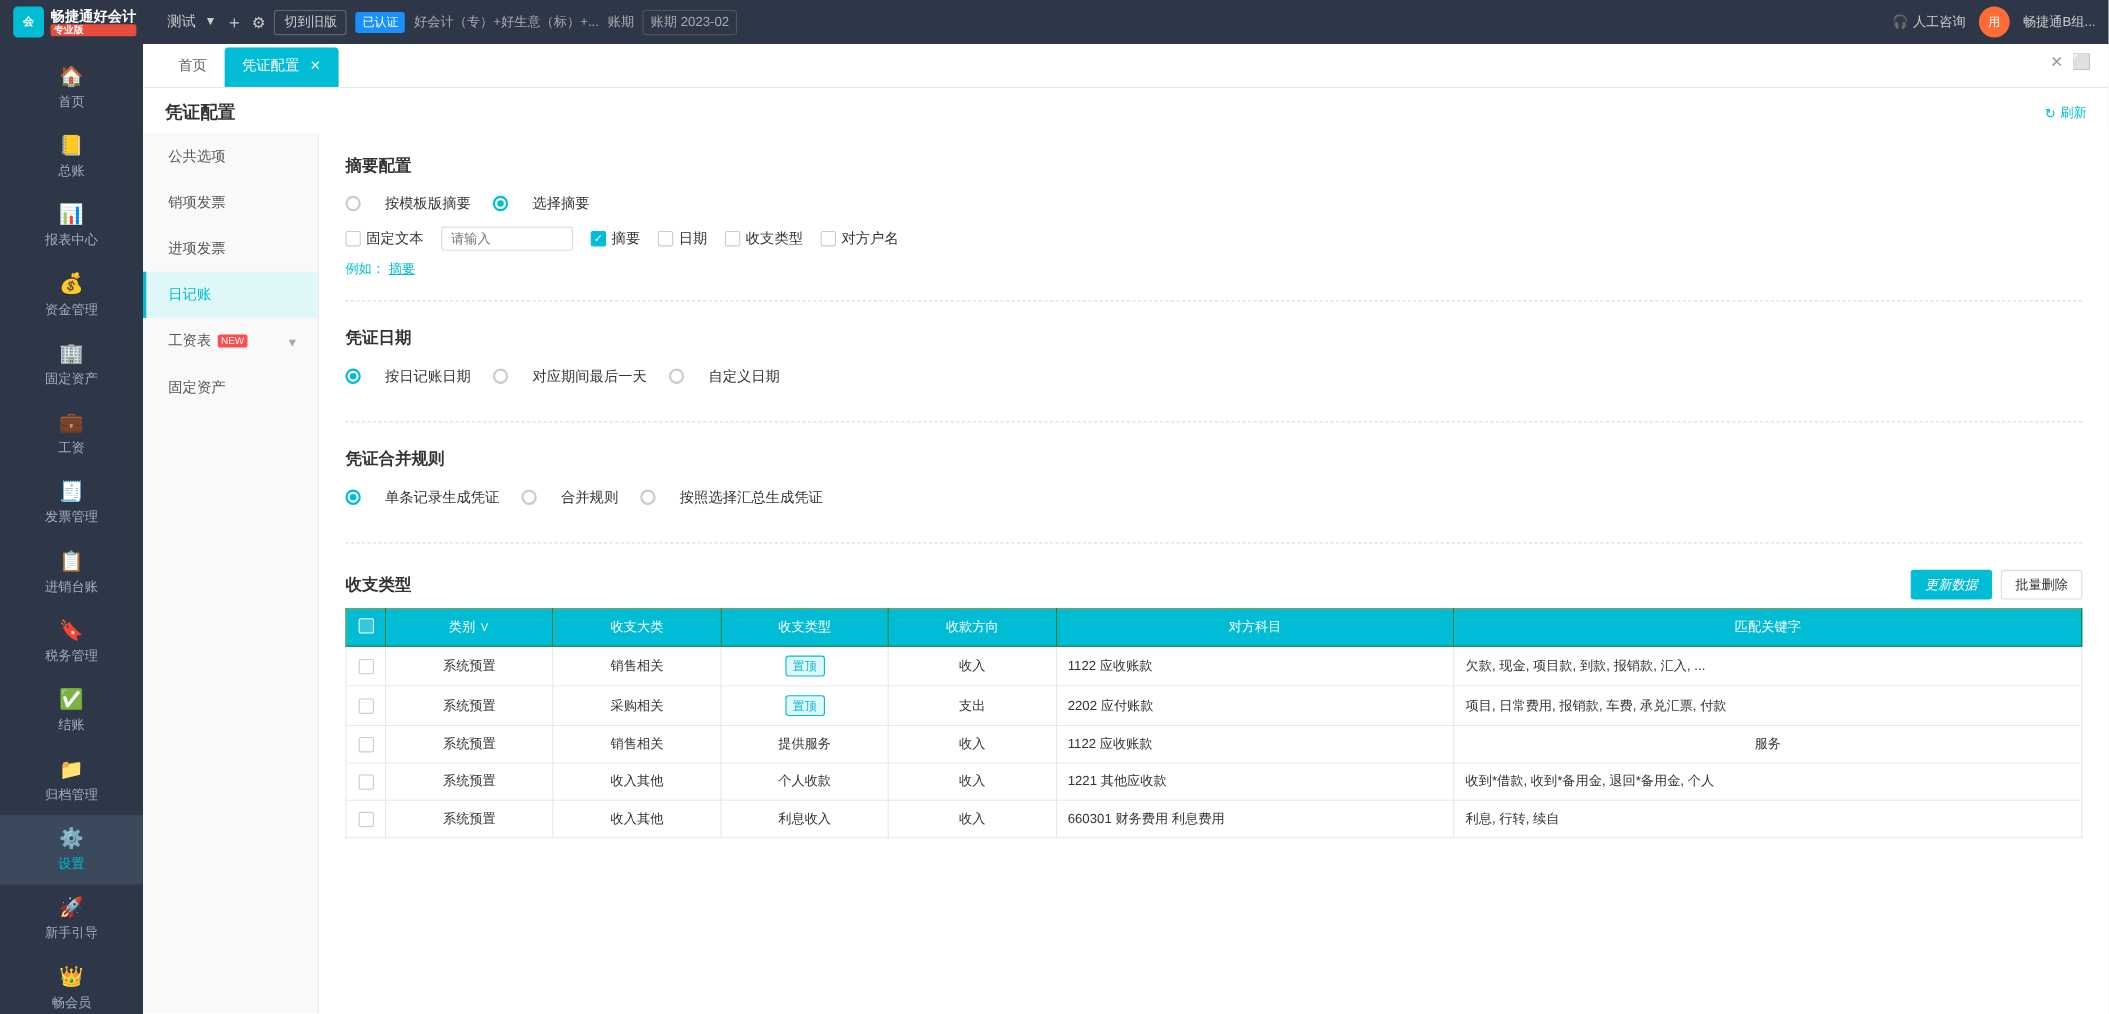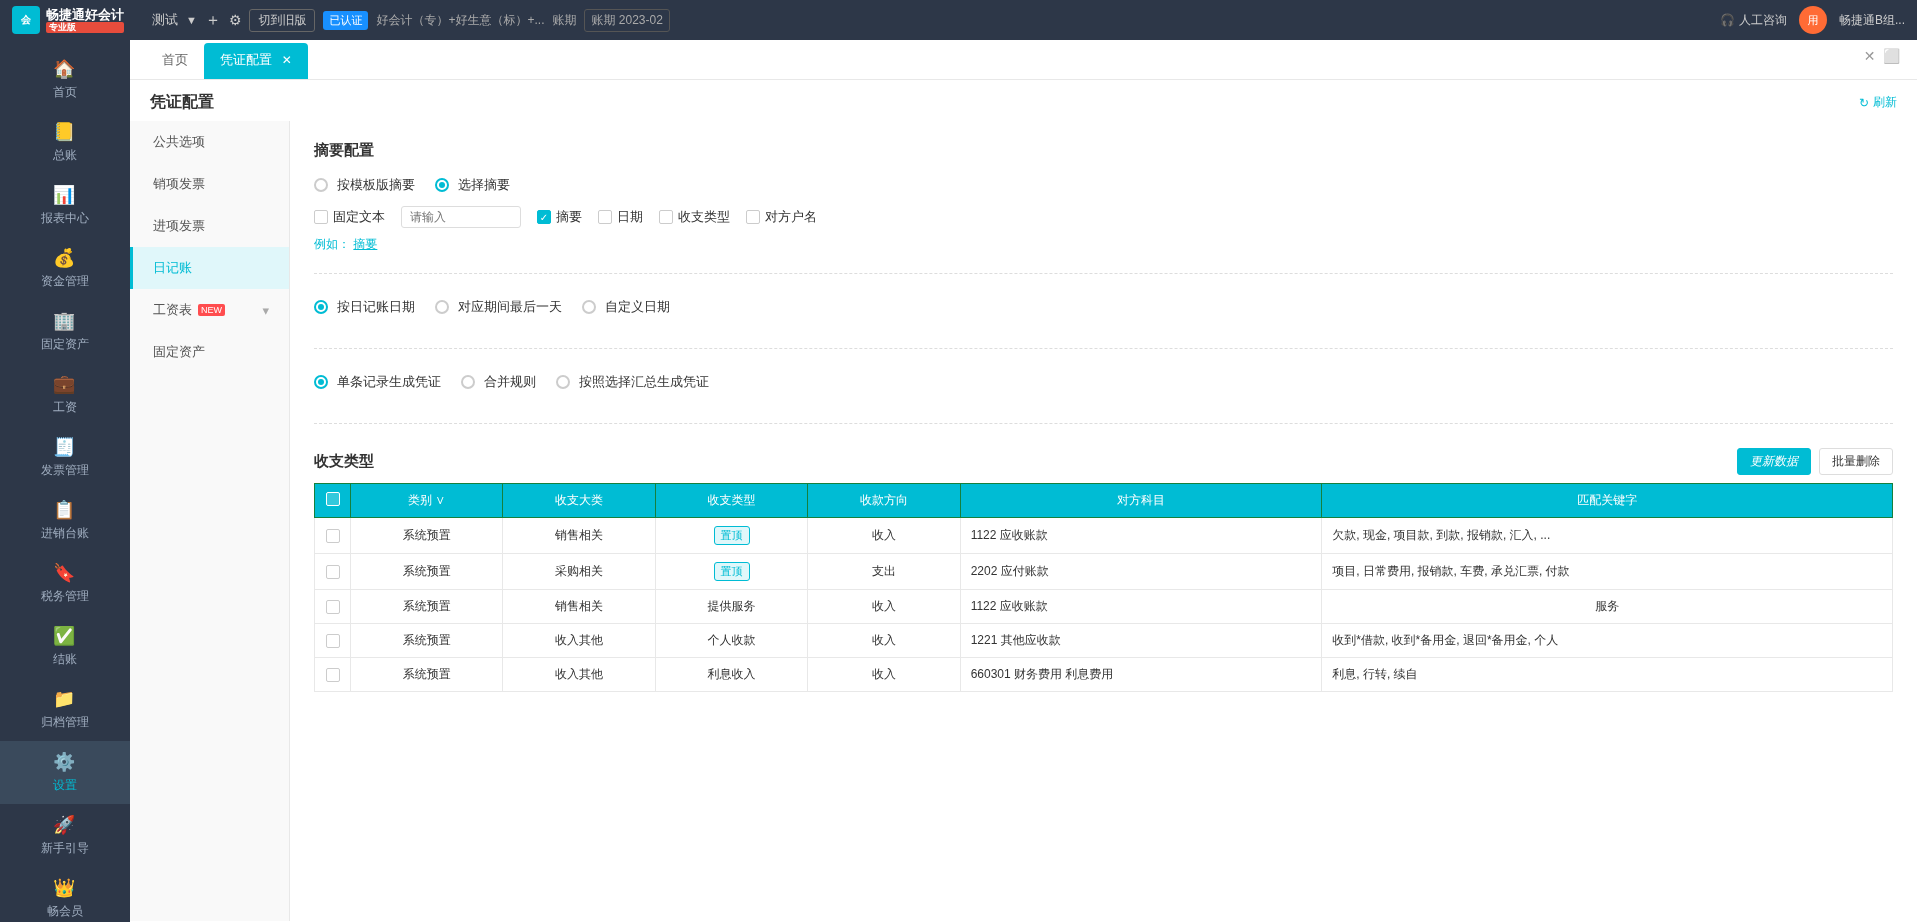--- a/index.html
+++ b/index.html
@@ -183,21 +183,21 @@
 
     
     .config-panel { flex: 1; padding: 20px 24px; overflow-y: auto; }
 
     
     .section { margin-bottom: 24px; padding-bottom: 20px; border-bottom: 1px dashed #ddd; }
     .section:last-child { border-bottom: none; }
     .section-title { font-size: 15px; font-weight: bold; color: #333; margin-bottom: 16px; }
 
     .radio-group { display: flex; align-items: center; gap: 20px; margin-bottom: 12px; }
-    .radio-item { display: flex; align-items: center; gap: 9px; cursor: pointer; font-size: 13px; }
+    .radio-item { display: flex; align-items: center; gap: 22px; cursor: pointer; font-size: 13px; }
     .radio-circle {
       width: 14px; height: 14px;
       border-radius: 50%;
       border: 2px solid #ccc;
       display: flex; align-items: center; justify-content: center;
     }
     .radio-circle.selected { border-color: #00bcd4; }
     .radio-dot { width: 6px; height: 6px; background: #00bcd4; border-radius: 50%; }
 
     .checkbox-row { display: flex; align-items: center; gap: 16px; margin-bottom: 8px; flex-wrap: wrap; }
@@ -476,40 +476,42 @@
               </label>
             </div>
 
             <div class="example-text">
               <span>例如：</span>
               <span class="example-link">摘要</span>
             </div>
           </div>
 
           <div class="section">
+            <div class="section-title">凭证日期</div>
 
             <div class="radio-group">
               <label class="radio-item">
                 <div class="radio-circle selected">
                   <div class="radio-dot"></div>
                 </div>
                 <span>按日记账日期</span>
               </label>
               <label class="radio-item">
                 <div class="radio-circle"></div>
                 <span>对应期间最后一天</span>
               </label>
               <label class="radio-item">
                 <div class="radio-circle"></div>
                 <span>自定义日期</span>
               </label>
             </div>
           </div>
 
           <div class="section">
+            <div class="section-title">凭证合并规则</div>
 
             <div class="radio-group">
               <label class="radio-item">
                 <div class="radio-circle selected">
                   <div class="radio-dot"></div>
                 </div>
                 <span>单条记录生成凭证</span>
               </label>
               <label class="radio-item">
                 <div class="radio-circle"></div>

